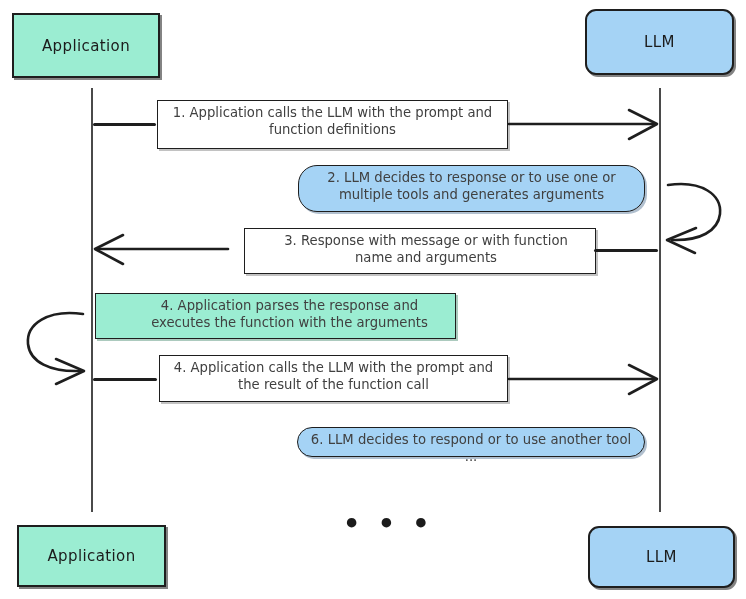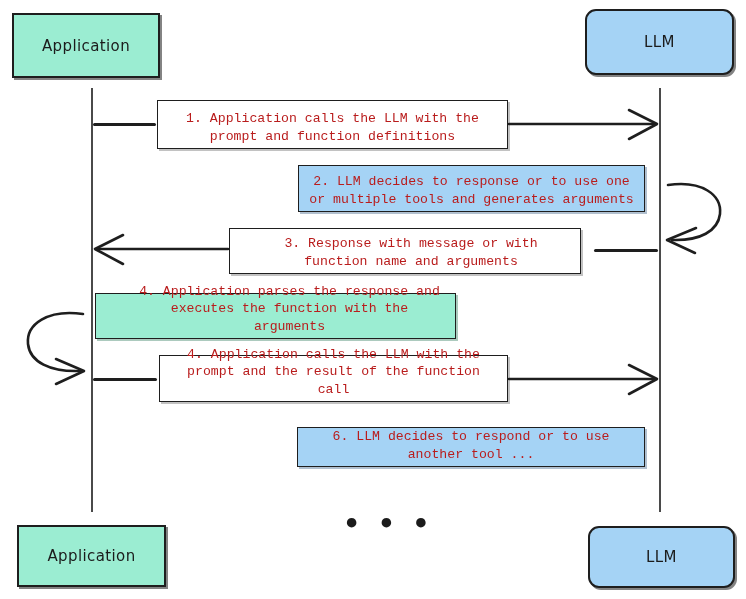--- a/index.html
+++ b/index.html
@@ -22,30 +22,29 @@
     box-shadow:2px 2px 0 rgba(30,30,30,.55);
   }
   .actor-app{background:#9BEDD2;}
   .actor-llm{background:#A5D3F5;border-radius:11px;}
 
   
   .msg{
     position:absolute;
     box-sizing:border-box;
     border:1.6px solid #1e1e1e;
-    display:flex;align-items:flex-end;justify-content:center;
+    display:flex;align-items:flex-start;justify-content:center;
     text-align:center;
     font-size:13.2px;line-height:1.32;
-    color:#b91c1c;
+    color:#404040;
     padding:3px 8px;
     box-shadow:2px 2px 0 rgba(120,120,120,.45);
-    font-family:Liberation Mono, monospace;
   }
   .msg-white{background:#ffffff;}
-  .msg-blue{background:#A5D3F5;box-shadow:2px 2px 0 rgba(100,130,160,.5);}
+  .msg-blue{background:#A5D3F5;box-shadow:2px 2px 0 rgba(100,130,160,.5);border-radius:19px;}
   .msg-green{background:#9BEDD2;box-shadow:2px 2px 0 rgba(90,150,125,.5);padding-left:36px;}
 
   
   .lifeline{position:absolute;width:1.7px;background:#4a4a4a;}
   .conn{position:absolute;height:2.6px;background:#1e1e1e;border-radius:2px;}
 
   .ellipsis{
     position:absolute;
     font-size:27px;line-height:1;
     color:#1b1b1b;letter-spacing:4px;
@@ -77,35 +76,35 @@
 
   <div class="conn" style="left:93px;top:123px;width:63px;"></div>
   <div class="msg msg-white" style="left:157px;top:100px;width:351px;height:49px;">
     <span>1. Application calls the LLM with the prompt and function definitions</span>
   </div>
 
   <div class="msg msg-blue" style="left:298px;top:165px;width:347px;height:47px;">
     <span>2. LLM decides to response or to use one or multiple tools and generates arguments</span>
   </div>
 
-  <div class="msg msg-white" style="left:229px;top:228px;width:352px;height:46px;padding-left:20px;">
+  <div class="msg msg-white" style="left:244px;top:228px;width:352px;height:46px;padding-left:20px;">
     <span>3. Response with message or with function name and arguments</span>
   </div>
   <div class="conn" style="left:594px;top:249px;width:64px;"></div>
 
   <div class="msg msg-green" style="left:95px;top:293px;width:361px;height:46px;">
     <span>4. Application parses the response and executes the function with the arguments</span>
   </div>
 
   <div class="conn" style="left:93px;top:378px;width:64px;"></div>
   <div class="msg msg-white" style="left:159px;top:355px;width:349px;height:47px;">
     <span>4. Application calls the LLM with the prompt and the result of the function call</span>
   </div>
 
-  <div class="msg msg-blue" style="left:297px;top:427px;width:348px;height:40px;">
+  <div class="msg msg-blue" style="left:297px;top:427px;width:348px;height:30px;">
     <span>6. LLM decides to respond or to use another tool ...</span>
   </div>
 
   <div class="ellipsis" style="left:343px;top:510px;">
     <span>• • •</span>
   </div>
 
   <svg class="ov" viewBox="0 0 746 599" xmlns="http://www.w3.org/2000/svg" aria-hidden="true">
     <g fill="none" stroke="#1e1e1e" stroke-width="2.6" stroke-linecap="round" stroke-linejoin="round">
 

